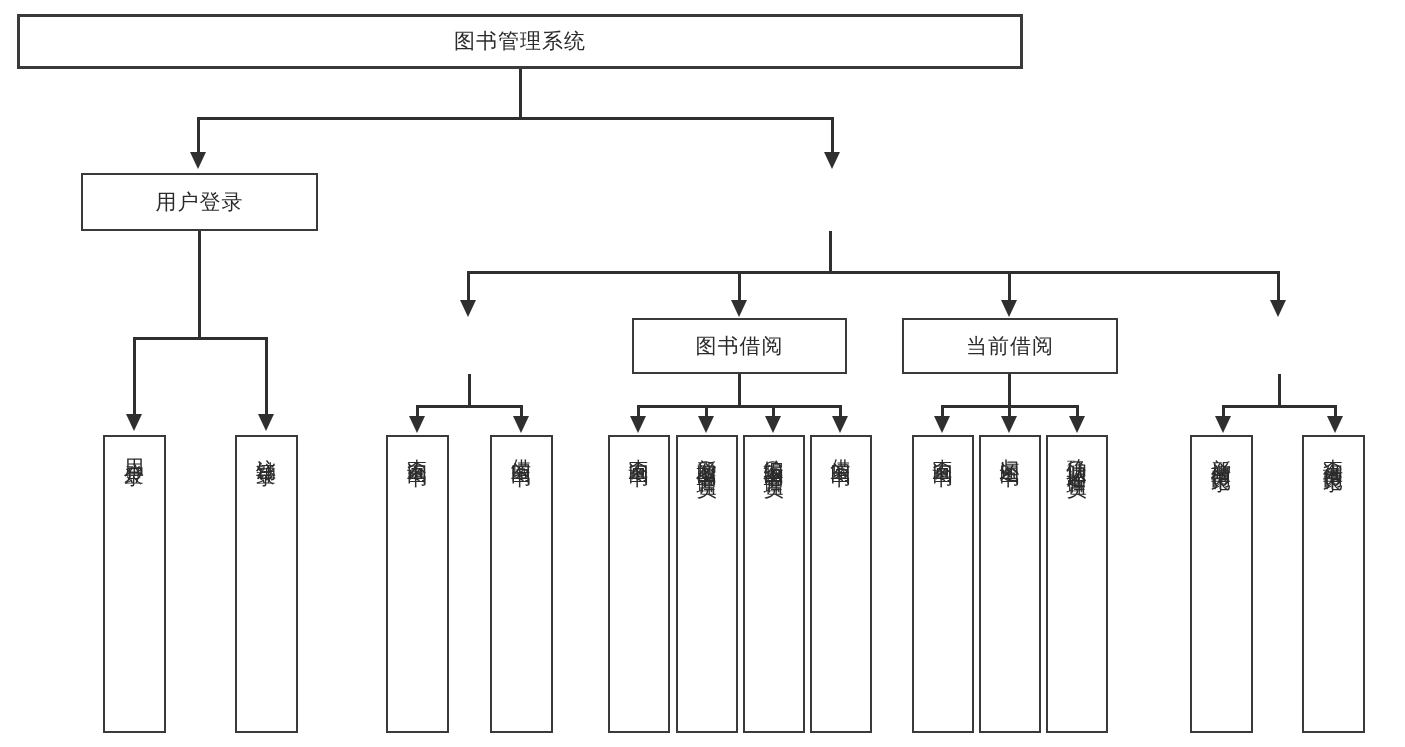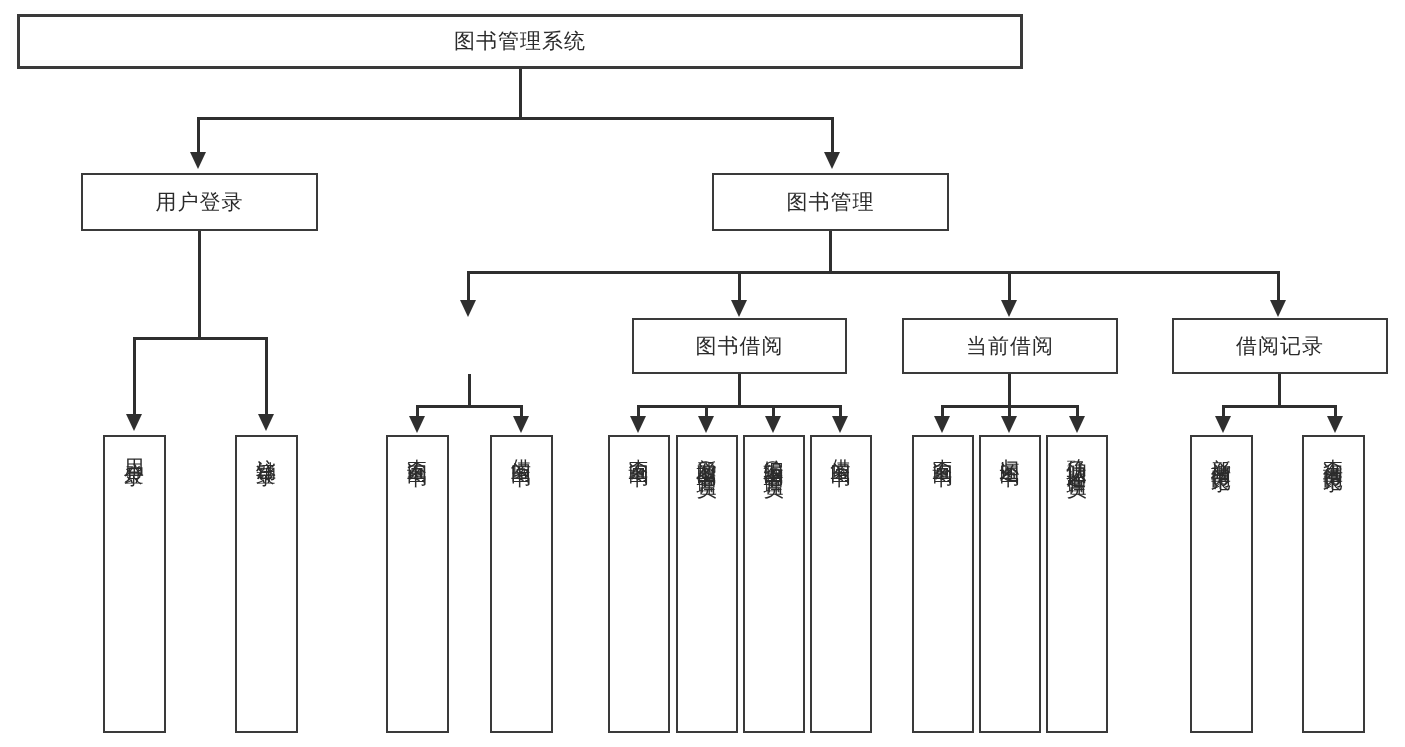--- a/index.html
+++ b/index.html
@@ -95,23 +95,20 @@
   <div class="conn-h" style="left:197px; top:117px; width:637px; height:3px;"></div>
 
   <div class="conn-v" style="left:197px; top:117px; width:3px; height:38px;"></div>
   <div class="arrow" style="left:190px; top:152px;"></div>
   <div class="conn-v" style="left:831px; top:117px; width:3px; height:38px;"></div>
   <div class="arrow" style="left:824px; top:152px;"></div>
 
   <div class="node" style="left:81px; top:173px; width:237px; height:58px;">
     <span class="node-label">用户登录</span>
   </div>
-  <div class="node" style="left:712px; top:173px; width:237px; height:58px;">
-    <span class="node-label">图书管理</span>
-  </div>
 
   <div class="conn-v" style="left:198px; top:231px; width:3px; height:107px;"></div>
   <div class="conn-h" style="left:133px; top:337px; width:134px; height:3px;"></div>
   <div class="conn-v" style="left:133px; top:337px; width:3px; height:80px;"></div>
   <div class="arrow" style="left:126px; top:414px;"></div>
   <div class="conn-v" style="left:265px; top:337px; width:3px; height:80px;"></div>
   <div class="arrow" style="left:258px; top:414px;"></div>
 
   <div class="conn-v" style="left:829px; top:231px; width:3px; height:41px;"></div>
   <div class="conn-h" style="left:467px; top:271px; width:813px; height:3px;"></div>
@@ -126,23 +123,20 @@
   <div class="arrow" style="left:1001px; top:300px;"></div>
 
   <div class="conn-v" style="left:1277px; top:271px; width:3px; height:32px;"></div>
   <div class="arrow" style="left:1270px; top:300px;"></div>
 
   <div class="node" style="left:902px; top:318px; width:216px; height:56px;">
     <span class="node-label">当前借阅</span>
   </div>
   <div class="node" style="left:632px; top:318px; width:215px; height:56px;">
     <span class="node-label">图书借阅</span>
-  </div>
-  <div class="node" style="left:1172px; top:318px; width:216px; height:56px;">
-    <span class="node-label">借阅记录</span>
   </div>
 
   <div class="conn-v" style="left:468px; top:374px; width:3px; height:33px;"></div>
   <div class="conn-h" style="left:416px; top:405px; width:107px; height:3px;"></div>
   <div class="conn-v" style="left:416px; top:405px; width:3px; height:14px;"></div>
   <div class="arrow" style="left:409px; top:416px;"></div>
   <div class="conn-v" style="left:520px; top:405px; width:3px; height:14px;"></div>
   <div class="arrow" style="left:513px; top:416px;"></div>
 
   <div class="conn-v" style="left:738px; top:374px; width:3px; height:33px;"></div>

